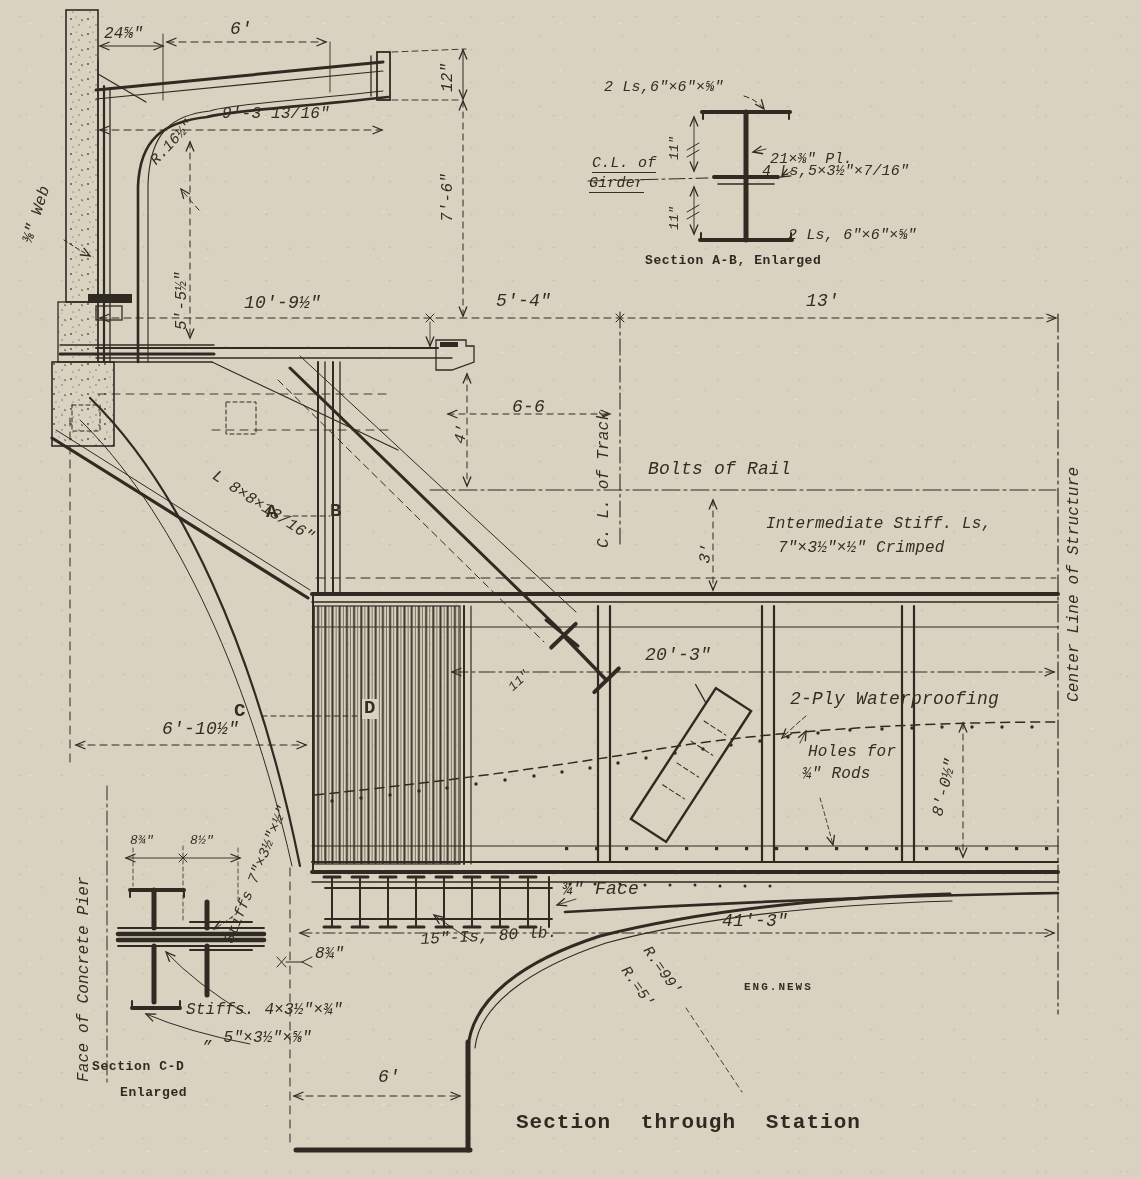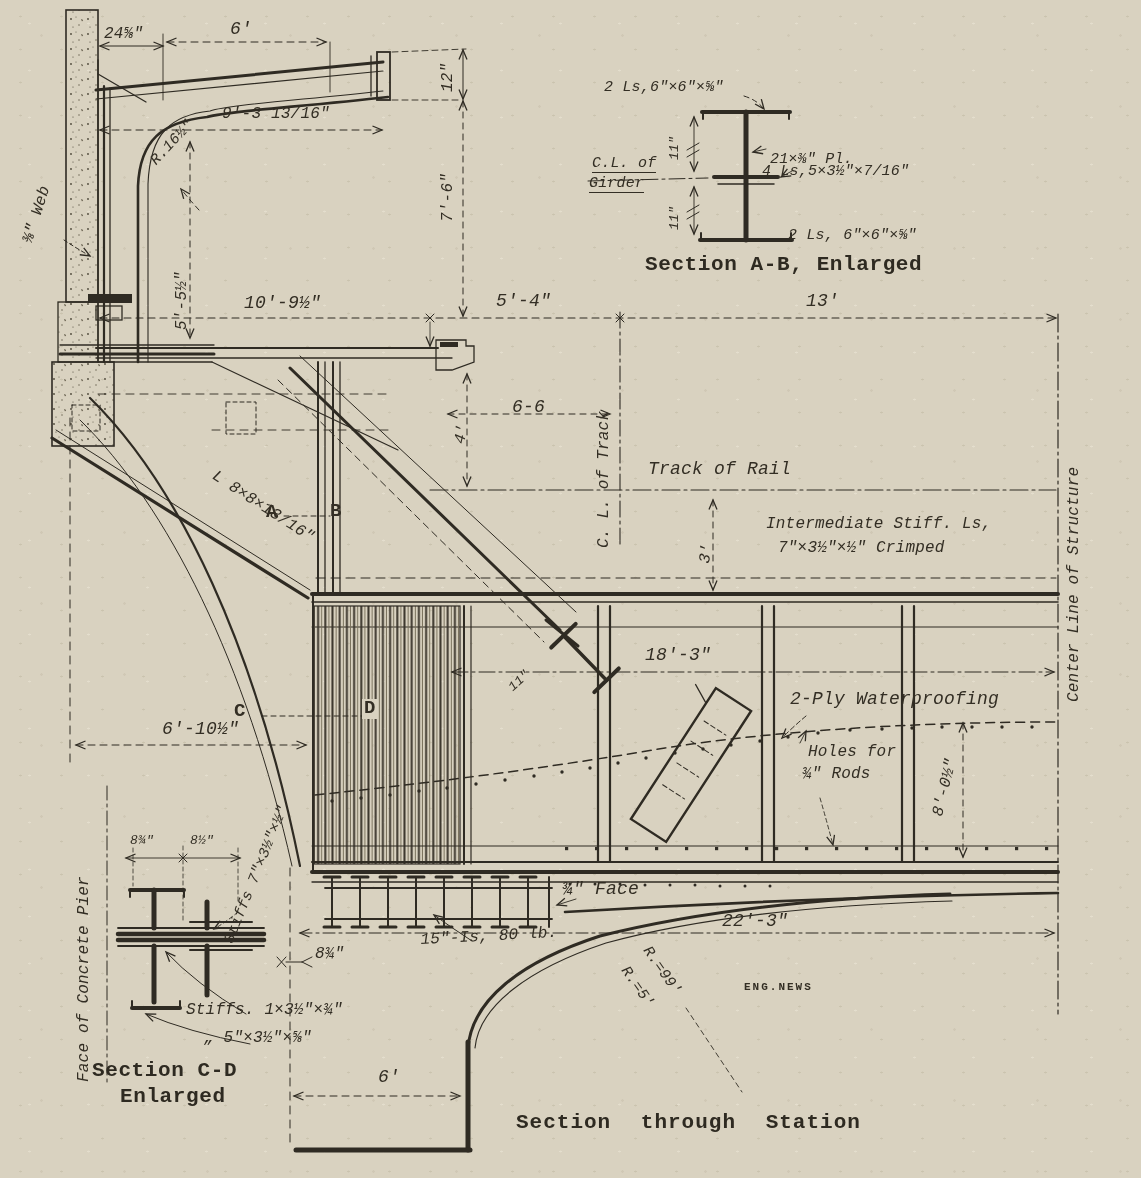--- a/index.html
+++ b/index.html
@@ -17,21 +17,21 @@
   .lbl{
     position:absolute;color:#332e24;font-style:italic;font-size:16px;
     white-space:nowrap;transform-origin:left top;line-height:1.05;
     letter-spacing:.2px;
   }
   .sm{font-size:13px;}
   .md{font-size:15px;}
   .lg{font-size:18px;}
   .cut{font-size:19px;font-weight:700;font-style:normal;}
   .t{
-    font-style:normal;font-weight:600;font-size:21px;color:#2e2a21;
+    font-style:normal;font-weight:600;font-size:13px;color:#2e2a21;
     letter-spacing:.6px;
   }
   .maintitle{font-size:21px;word-spacing:16px;letter-spacing:1px;}
   .credit{font-style:normal;font-weight:700;font-size:11px;letter-spacing:2px;}
   .ul{border-bottom:1.3px solid #332e24;padding-bottom:0px;}
   .paperbg{background:#d9d2c0;padding:0 2px;}
 </style>
 </head>
 <body>
 
@@ -345,47 +345,47 @@
 <span class="lbl lg" style="left:244px;top:294px;">10′-9½″</span>
 <span class="lbl lg" style="left:496px;top:292px;">5′-4″</span>
 <span class="lbl lg" style="left:806px;top:292px;">13′</span>
 <span class="lbl" style="left:596px;top:548px;transform:rotate(-90deg);">C. L. of Track</span>
 <span class="lbl" style="left:1066px;top:702px;transform:rotate(-90deg);">Center Line of Structure</span>
 <span class="lbl" style="left:218px;top:468px;transform:rotate(33deg);">L 8×8×13/16″</span>
 <span class="lbl cut" style="left:266px;top:503px;">A</span>
 <span class="lbl cut" style="left:330px;top:502px;">B</span>
 <span class="lbl lg" style="left:512px;top:398px;">6-6</span>
 <span class="lbl" style="left:452px;top:442px;transform:rotate(-78deg);">4′</span>
-<span class="lbl lg" style="left:648px;top:460px;">Track of Rail</span>
+<span class="lbl lg" style="left:648px;top:460px;">Bolts of Rail</span>
 <span class="lbl" style="left:697px;top:562px;transform:rotate(-80deg);">3′</span>
 <span class="lbl" style="left:766px;top:516px;">Intermediate Stiff. Ls,</span>
 <span class="lbl" style="left:778px;top:540px;">7″×3½″×½″ Crimped</span>
 
 <span class="lbl lg" style="left:162px;top:720px;text-align:right;">6′-10½″</span>
 <span class="lbl cut" style="left:234px;top:702px;">C</span>
 <span class="lbl cut paperbg" style="left:362px;top:699px;">D</span>
-<span class="lbl lg" style="left:645px;top:646px;">18′-3″</span>
+<span class="lbl lg" style="left:645px;top:646px;">20′-3″</span>
 <span class="lbl sm" style="left:506px;top:684px;transform:rotate(-42deg);">11″</span>
 <span class="lbl lg" style="left:790px;top:690px;">2-Ply Waterproofing</span>
 <span class="lbl" style="left:808px;top:744px;">Holes for</span>
 <span class="lbl" style="left:802px;top:766px;">¾″ Rods</span>
 <span class="lbl" style="left:930px;top:814px;transform:rotate(-76deg);">8′-0½″</span>
 
 <span class="lbl lg" style="left:562px;top:880px;">¾″ Face</span>
 <span class="lbl" style="left:420px;top:932px;transform:rotate(-3deg);">15″-Is, 80 lb.</span>
 <span class="lbl" style="left:315px;top:946px;">8¾″</span>
-<span class="lbl lg" style="left:722px;top:912px;">22′-3″</span>
+<span class="lbl lg" style="left:722px;top:912px;">41′-3″</span>
 <span class="lbl md" style="left:652px;top:944px;transform:rotate(55deg);">R.=99′</span>
 <span class="lbl md" style="left:630px;top:964px;transform:rotate(55deg);">R.=5′</span>
 <span class="lbl credit" style="left:744px;top:982px;">ENG.NEWS</span>
 <span class="lbl lg" style="left:378px;top:1068px;">6′</span>
 <span class="lbl t maintitle" style="left:516px;top:1112px;">Section through Station</span>
 
 <span class="lbl" style="left:76px;top:1082px;transform:rotate(-90deg);">Face of Concrete Pier</span>
 <span class="lbl sm" style="left:130px;top:834px;">8¾″</span>
 <span class="lbl sm" style="left:190px;top:834px;">8½″</span>
 <span class="lbl md" style="left:222px;top:940px;transform:rotate(-68deg);">Stiffs 7″×3½″×½″</span>
-<span class="lbl" style="left:186px;top:1002px;">Stiffs. 1×3½″×¾″</span>
+<span class="lbl" style="left:186px;top:1002px;">Stiffs. 4×3½″×¾″</span>
 <span class="lbl" style="left:204px;top:1030px;">„  5″×3½″×⅝″</span>
 <span class="lbl t" style="left:92px;top:1060px;">Section C-D</span>
 <span class="lbl t" style="left:120px;top:1086px;">Enlarged</span>
 
 </div>
 
 </body></html>

